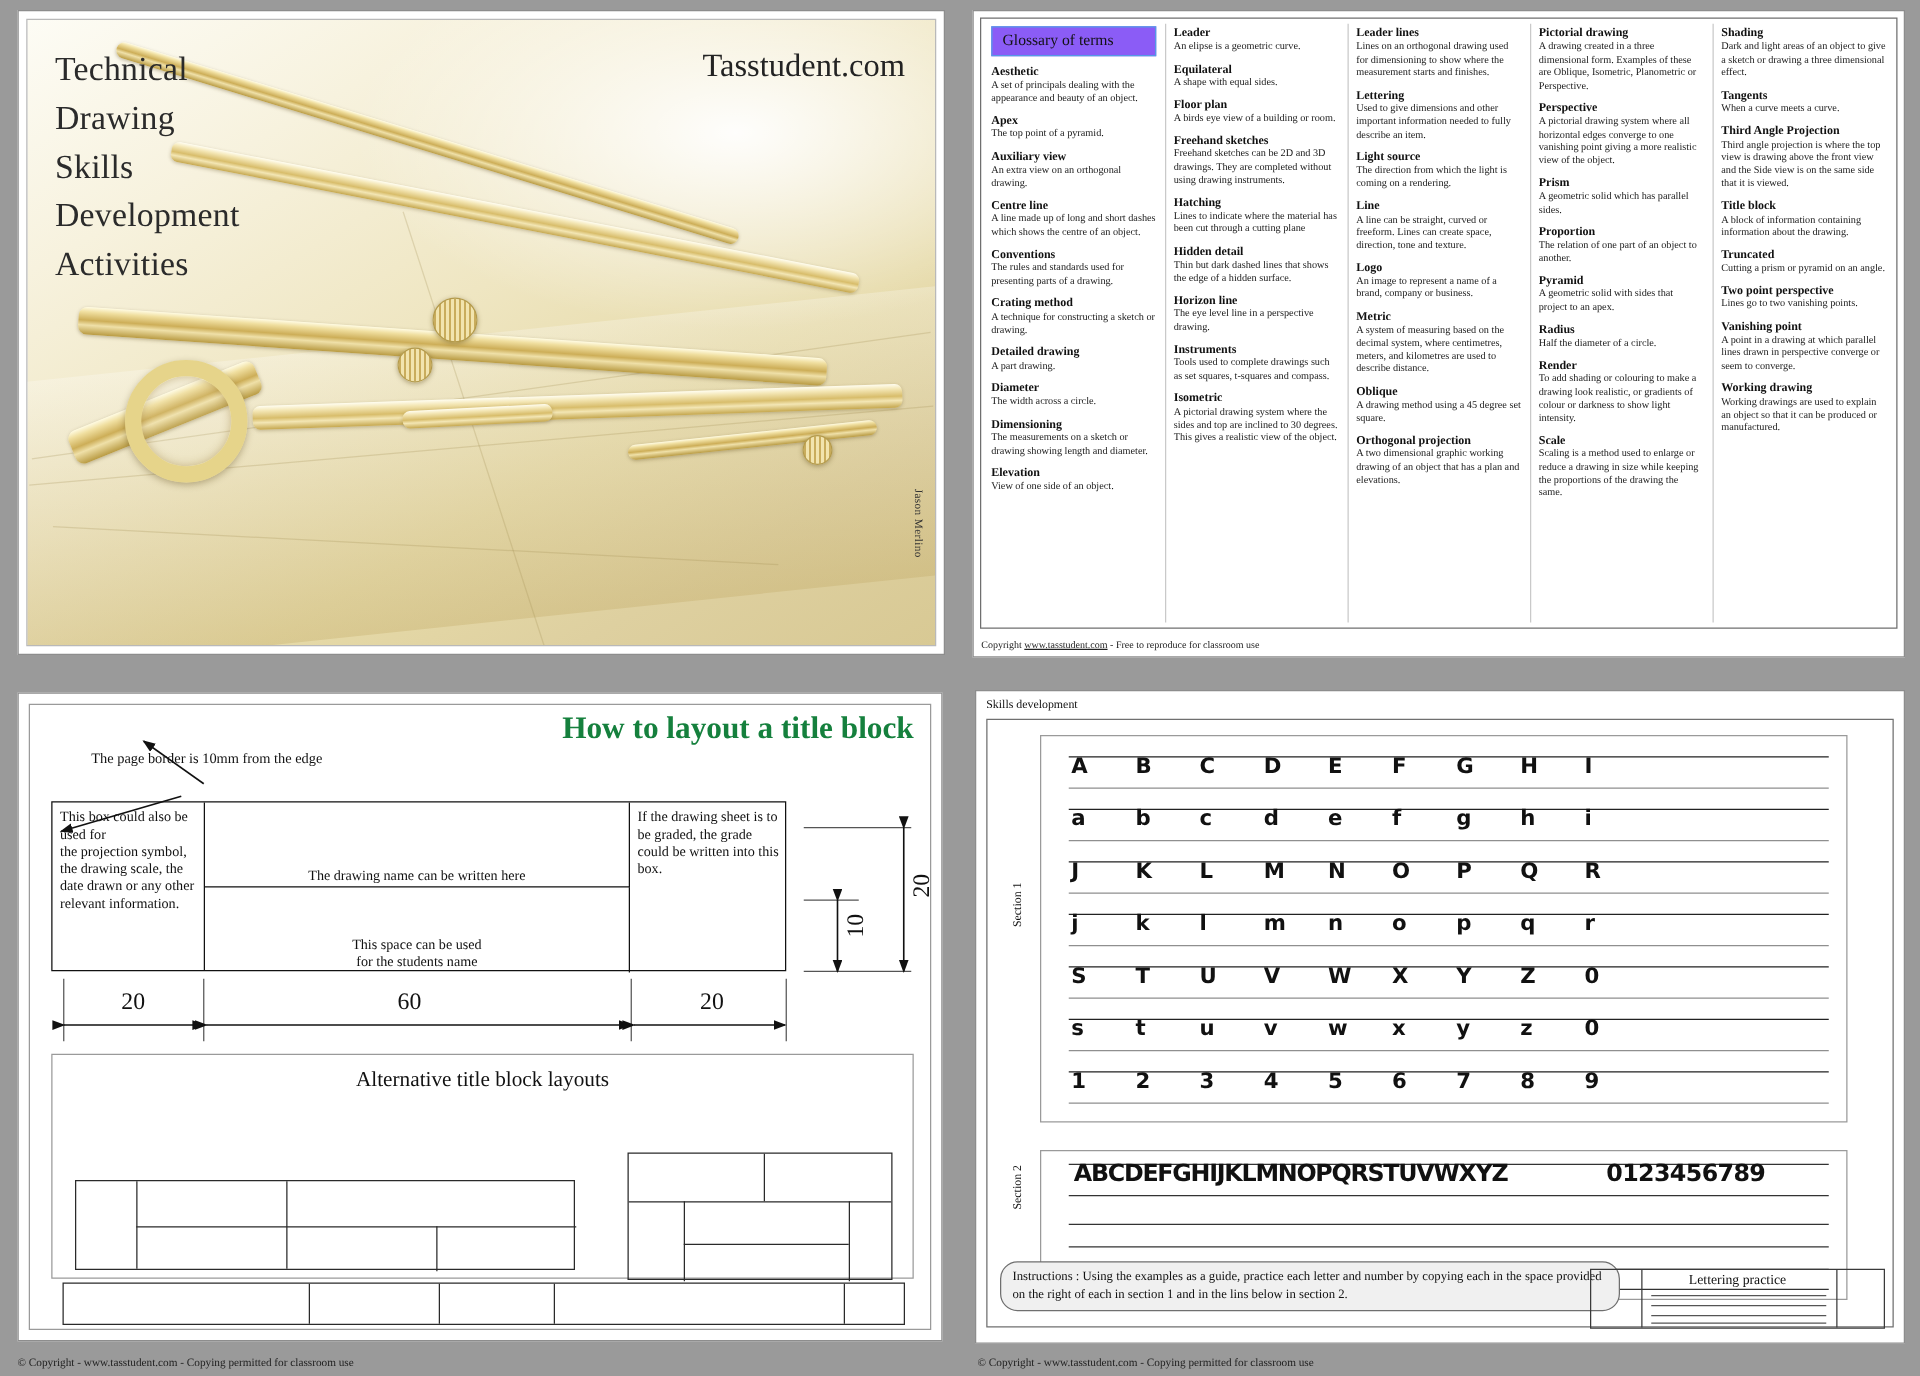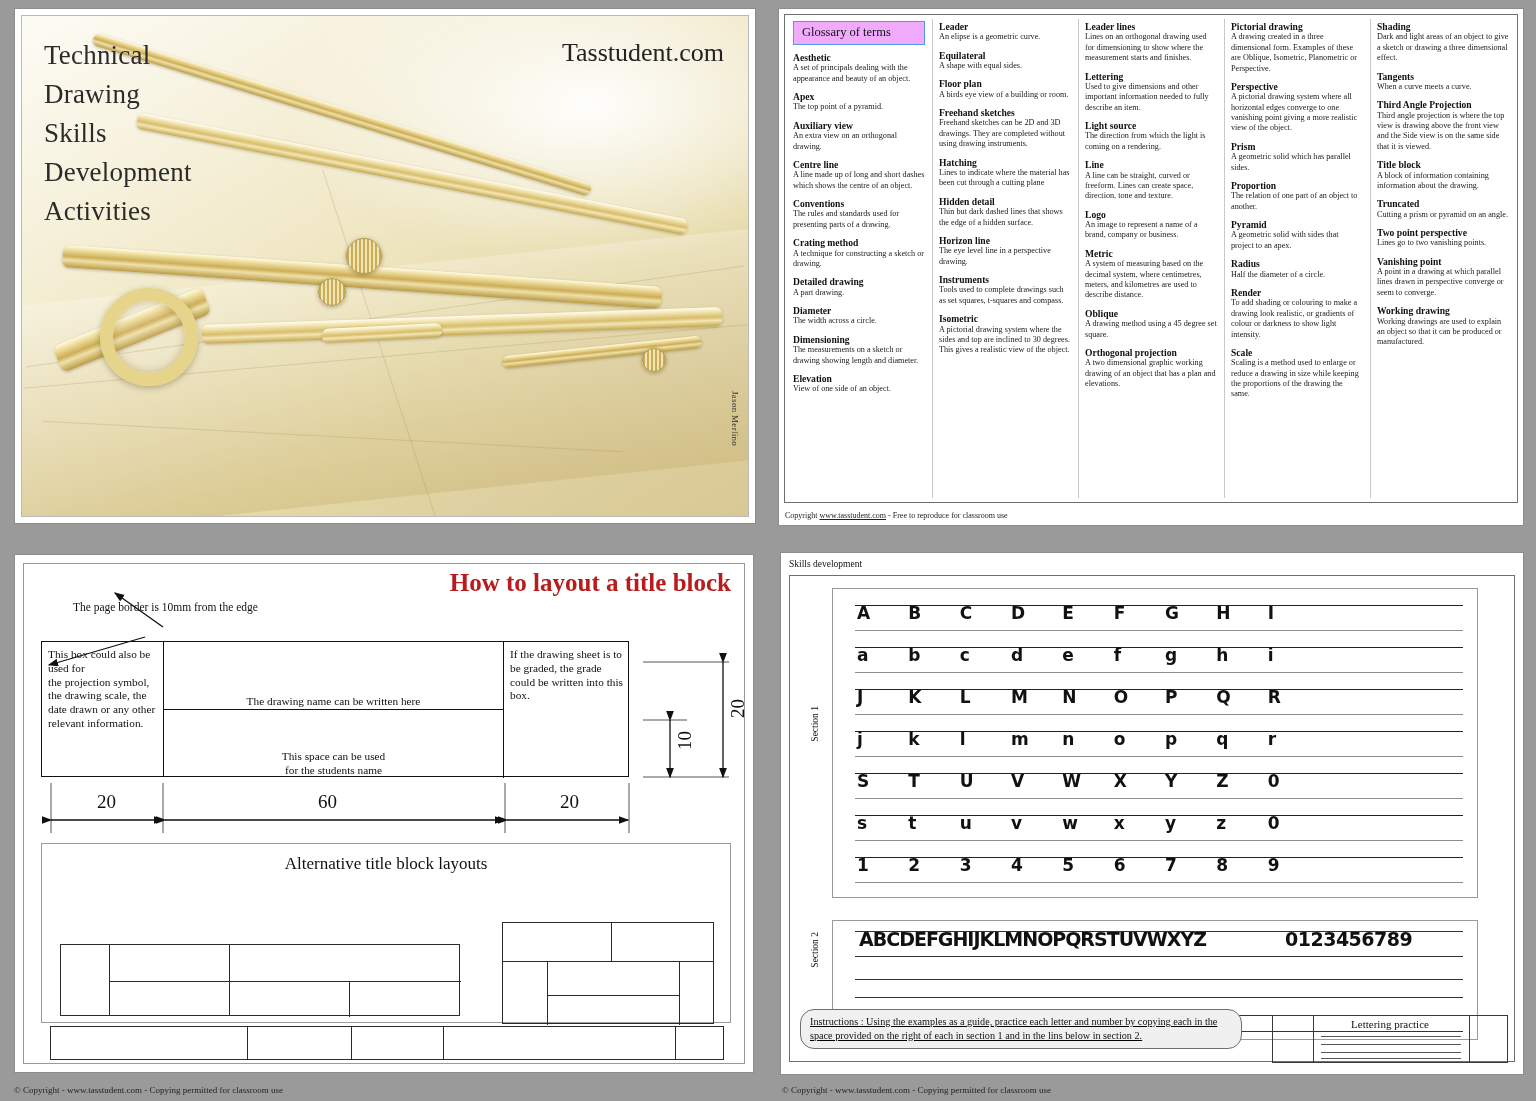--- a/index.html
+++ b/index.html
@@ -82,36 +82,36 @@
   .gloss-cols{
     position:absolute;inset:4px;
     display:grid;grid-template-columns:repeat(5,1fr);
     column-gap:6px;
   }
   .gcol{padding:2px 4px 0 4px;position:relative;}
   .gcol + .gcol:before{
     content:"";position:absolute;left:-3px;top:0;bottom:0;width:1px;background:#c9c9c9;
   }
   .gloss-badge{
-    background:#f0abfc;color:#111;
+    background:#8b5cf6;color:#111;
     font-size:12.5px;padding:3px 0 4px 8px;
     margin:0 0 7px 0;border:1px solid #5599e6;
   }
   .term{margin:0 0 7px 0;}
   .term h4{margin:0;font-size:9.6px;font-weight:bold;color:#111;line-height:1.18;}
   .term p{margin:0;font-size:8.2px;line-height:1.27;color:#1a1a1a;}
   .gloss-copy{
     position:absolute;left:6px;bottom:5px;font-size:8px;color:#222;
   }
   .gloss-copy u{text-decoration:underline;}
 
   
   #q3 .sheet{left:14px;top:12px;right:16px;bottom:28px;}
   .tb-inner{position:absolute;left:8px;top:8px;right:8px;bottom:8px;border:1px solid #9a9a9a;}
-  .tb-title{position:absolute;right:22px;top:14px;font-size:25px;font-weight:bold;color:#b91c1c;}
+  .tb-title{position:absolute;right:22px;top:14px;font-size:25px;font-weight:bold;color:#15803d;}
   .tb-note{position:absolute;left:58px;top:46px;font-size:11.5px;color:#111;}
   .svg-layer{position:absolute;inset:0;overflow:visible;}
   .blk{position:absolute;border:1.6px solid #111;box-sizing:border-box;}
   .blk .cell{position:absolute;box-sizing:border-box;display:flex;align-items:flex-end;justify-content:center;text-align:center;}
   .cell p{margin:0;font-size:11.3px;line-height:1.22;color:#111;}
   .cell.left p{text-align:left;}
   .dimtext{position:absolute;font-size:19px;color:#111;}
   .dimtext.vert{writing-mode:vertical-rl;transform:rotate(180deg);}
   .alt-box{position:absolute;border:1px solid #9a9a9a;box-sizing:border-box;}
   .alt-title{position:absolute;left:0;right:0;top:10px;text-align:center;font-size:17px;color:#111;}
@@ -610,21 +610,21 @@
             </div>
           <div class="s2row" style="top:94px;height:1px;">
               <div class="ln" style="top:0;"></div>
             </div>
           <div class="s2row" style="top:110px;height:1px;">
               <div class="ln" style="top:0;"></div>
             </div>
         </div>
         <div class="sec-label" style="left:20px;top:356px;">Section 2</div>
 
-        <div class="instr-bubble" style="left:10px;bottom:12px;width:442px;height:40px;text-decoration:underline;">
+        <div class="instr-bubble" style="left:10px;bottom:12px;width:496px;height:40px;">
           <p>Instructions : Using the examples as a guide, practice each letter and number by copying each in the space provided on the right of each in section 1 and in the lins below in section 2.</p>
         </div>
 
         <div class="q4-title-block" style="right:6px;bottom:-2px;width:236px;height:48px;">
           <i style="left:40px;top:0;width:1px;height:100%;"></i>
           <i style="left:196px;top:0;width:1px;height:100%;"></i>
           <div class="q4-tb-label" style="left:40px;right:40px;">Lettering practice</div>
           <div class="q4-tb-line" style="left:48px;width:140px;top:20px;"></div>
           <div class="q4-tb-line" style="left:48px;width:140px;top:28px;"></div>
           <div class="q4-tb-line" style="left:48px;width:140px;top:36px;"></div>

